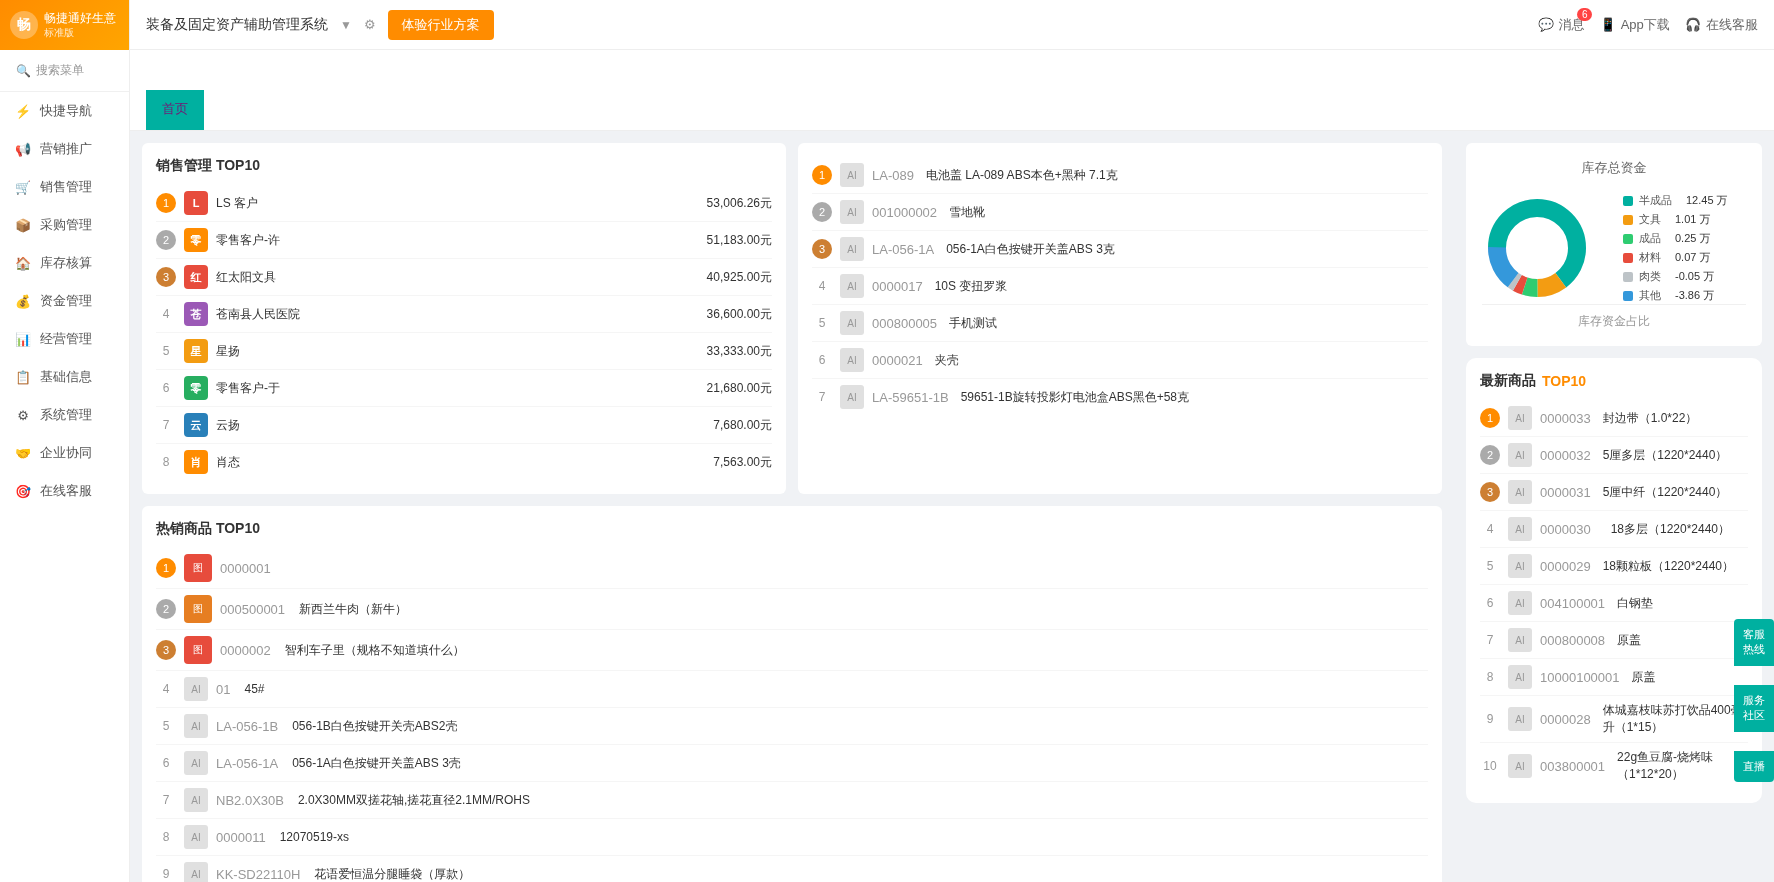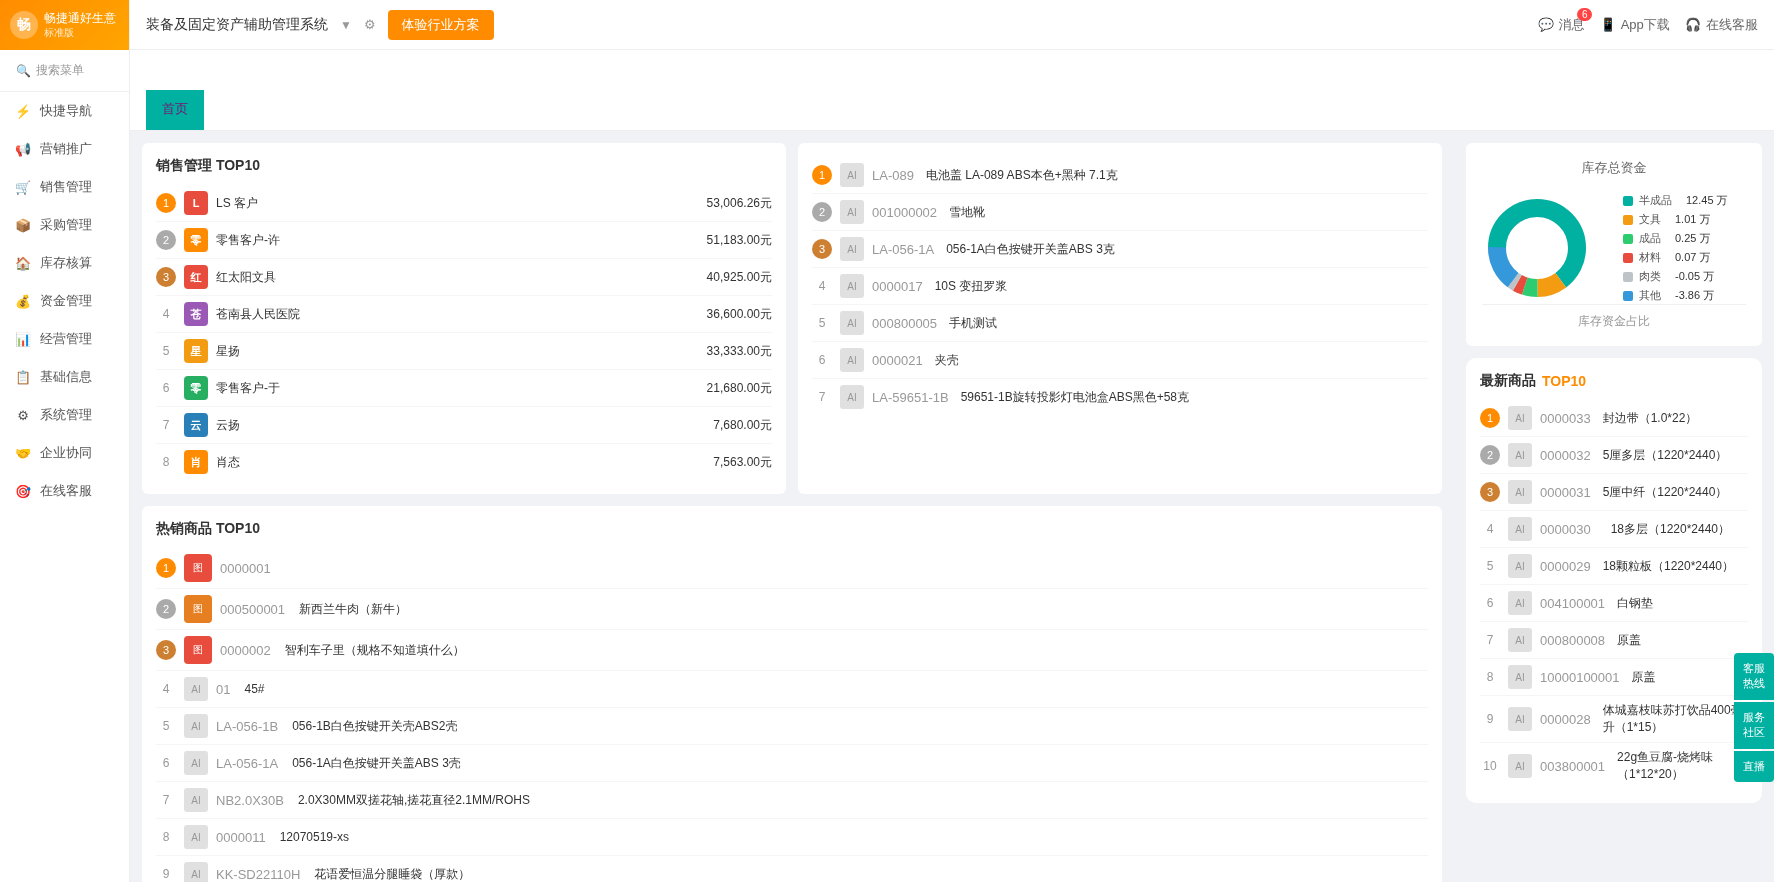--- a/index.html
+++ b/index.html
@@ -241,21 +241,21 @@
       color: #ff8c00; font-weight: bold;
     }
 
     
     .float-btns {
       position: fixed;
       right: 0;
       bottom: 100px;
       display: flex;
       flex-direction: column;
-      gap: 2px;
+      gap: 19px;
     }
     .float-btn {
       background: #00b0a0;
       color: #fff;
       width: 40px;
       padding: 8px 4px;
       text-align: center;
       font-size: 11px;
       cursor: pointer;
       line-height: 1.4;

